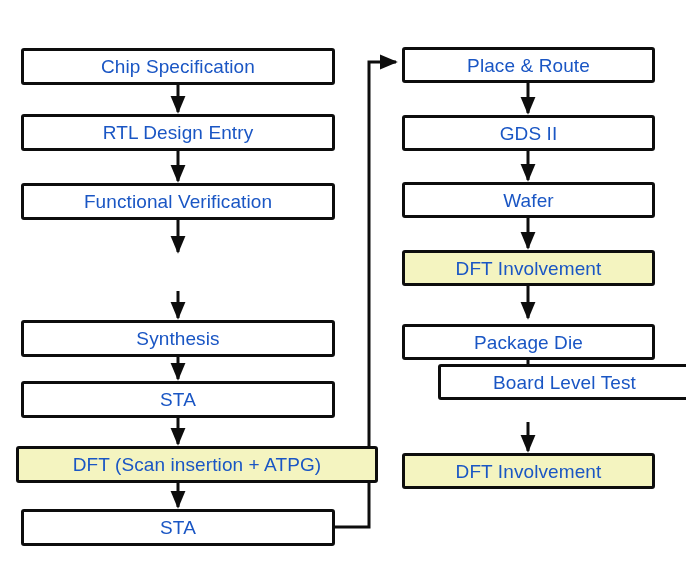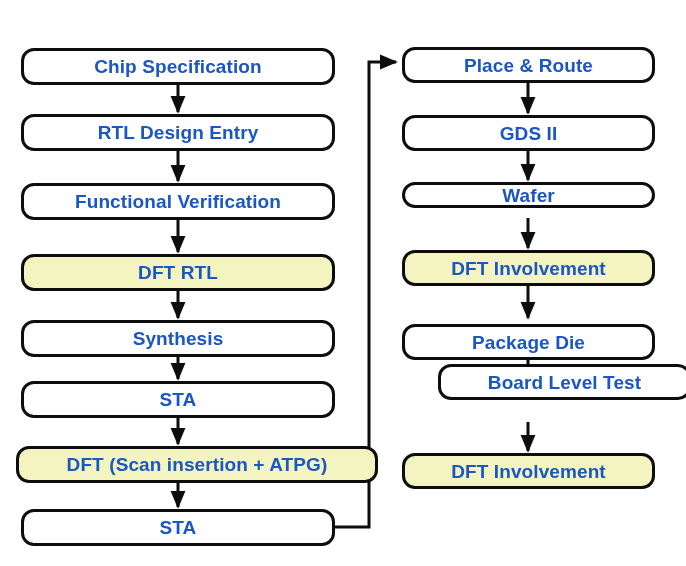--- a/index.html
+++ b/index.html
@@ -30,27 +30,26 @@
     top: 0;
     width: 686px;
     height: 566px;
     z-index: 1;
   }
 
   .node {
     position: absolute;
     box-sizing: border-box;
     border: 3px solid #0d0d0d;
-    border-radius: 13px;
+    border-radius: 3px;
     background: #ffffff;
     display: flex;
     align-items: center;
     justify-content: center;
     z-index: 2;
-    font-weight: bold;
   }
   .node.highlight {
     background: #f4f4c0;
   }
   .node-label {
     color: #1a56c4;
     font-size: 19px;
     font-family: "Liberation Sans", sans-serif;
     line-height: 1;
     white-space: nowrap;
@@ -96,23 +95,20 @@
   </div>
 
   <div class="node" style="left:21px; top:114px; width:314px; height:37px;">
     <span class="node-label">RTL Design Entry</span>
   </div>
 
   <div class="node" style="left:21px; top:183px; width:314px; height:37px;text-align:right;">
     <span class="node-label">Functional Verification</span>
   </div>
 
-  <div class="node highlight" style="left:21px; top:254px; width:314px; height:37px;">
-    <span class="node-label">DFT RTL</span>
-  </div>
 
   <div class="node" style="left:21px; top:320px; width:314px; height:37px;">
     <span class="node-label">Synthesis</span>
   </div>
 
   <div class="node" style="left:21px; top:381px; width:314px; height:37px;">
     <span class="node-label">STA</span>
   </div>
 
   <div class="node highlight" style="left:16px; top:446px; width:362px; height:37px;">
@@ -124,21 +120,21 @@
   </div>
 
   <div class="node" style="left:402px; top:47px; width:253px; height:36px;justify-content:center;">
     <span class="node-label">Place &amp; Route</span>
   </div>
 
   <div class="node" style="left:402px; top:115px; width:253px; height:36px;text-align:center;">
     <span class="node-label">GDS II</span>
   </div>
 
-  <div class="node" style="left:402px; top:182px; width:253px; height:26px;">
+  <div class="node" style="left:402px; top:182px; width:253px; height:36px;">
     <span class="node-label">Wafer</span>
   </div>
 
   <div class="node highlight" style="left:402px; top:250px; width:253px; height:36px;">
     <span class="node-label">DFT Involvement</span>
   </div>
 
   <div class="node" style="left:402px; top:324px; width:253px; height:36px;">
     <span class="node-label">Package Die</span>
   </div>

